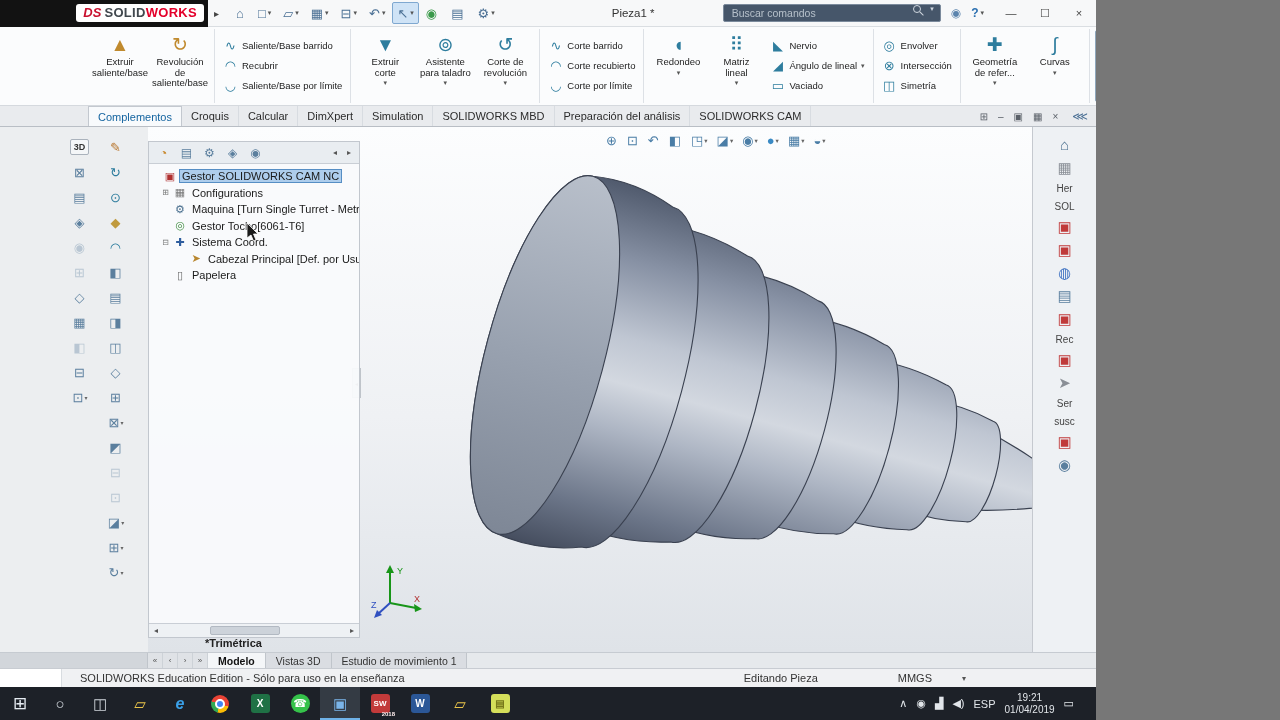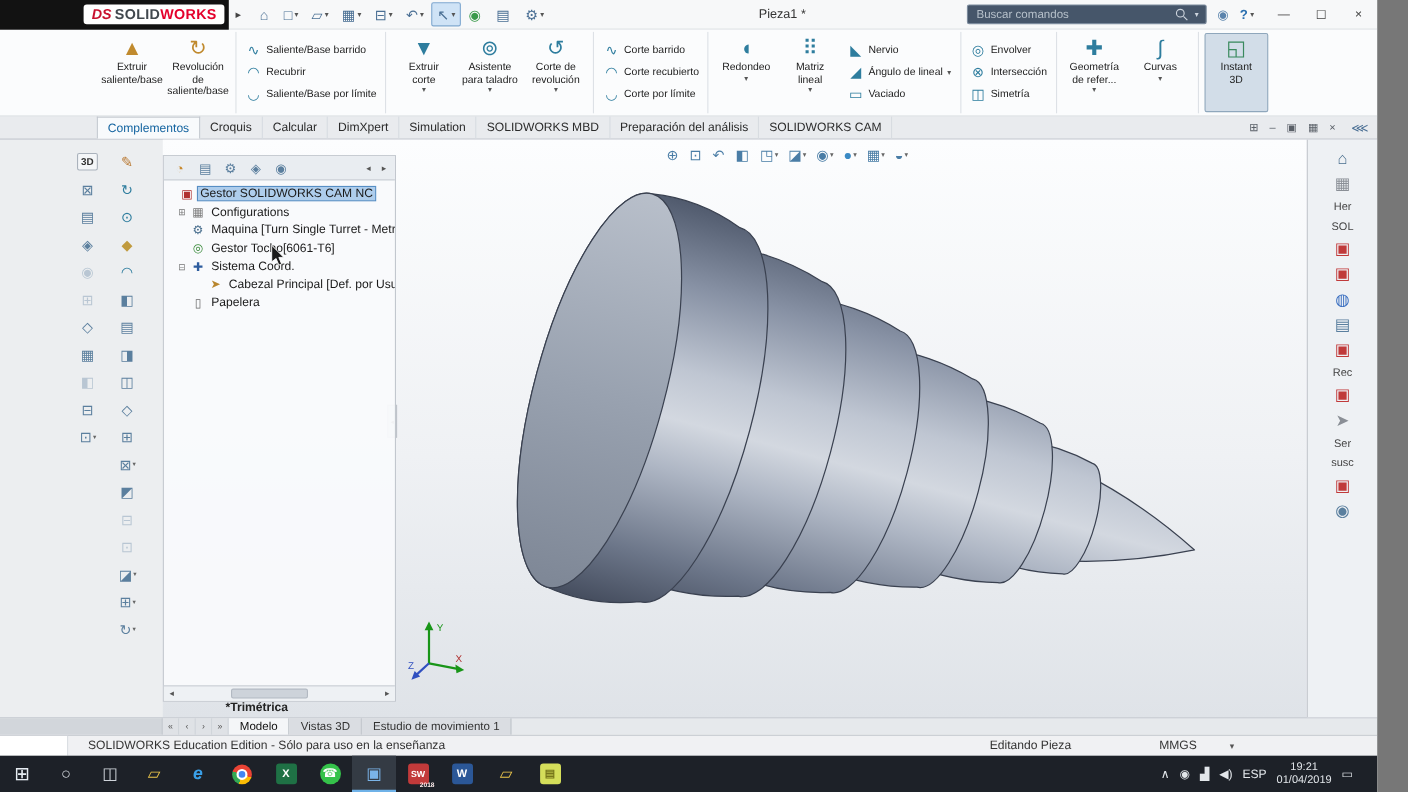--- a/index.html
+++ b/index.html
@@ -1,34 +1,34 @@
 <!DOCTYPE html>
 <html><head>
 <meta charset="utf-8">
 <style>
   html,body{margin:0;padding:0;background:#777;}
   *{box-sizing:border-box;}
-  .app{width:1252px;height:720px;position:relative;overflow:hidden;background:#eceef0;
+  .app{width:1096px;height:720px;position:relative;overflow:hidden;background:#eceef0;
        font-family:"Liberation Sans",sans-serif;color:#222;-webkit-font-smoothing:antialiased;}
 
   
   .titlebar{height:27px;background:#f7f8f9;border-bottom:1px solid #dadee2;display:flex;align-items:center;}
   .logo-wrap{width:208px;height:27px;background:#121212;display:flex;align-items:center;justify-content:flex-end;padding-right:4px;}
   .logo-box{background:#fff;border-radius:3px;padding:1px 7px;display:flex;align-items:baseline;font-weight:bold;font-size:13px;line-height:16px;}
   .ds{color:#c8102e;font-style:italic;margin-right:3px;}
   .solid{color:#41484e;letter-spacing:.3px;}
   .works{color:#e4002b;letter-spacing:.3px;}
   .menu-arrow{font-size:10px;color:#444;padding:0 6px;}
   .qbar{display:flex;align-items:center;gap:2px;margin-left:6px;}
   .qbtn{display:flex;align-items:center;gap:2px;padding:0 4px;height:22px;font-size:13px;color:#4a6f94;border:1px solid transparent;}
   .qbtn .dd{font-size:7px;color:#555;}
   .qbtn.sel{background:#cfe3f6;border:1px solid #7fa8d0;border-radius:2px;}
   .sp{flex:1;}
   .tb-title{font-size:11.5px;color:#333;padding-left:44px;}
-  .searchbox{width:218px;height:18px;background:#46566a;border:1px solid #7b8a9c;border-radius:2px;display:flex;align-items:center;padding:0 6px;gap:6px;margin-right:10px;}
+  .searchbox{width:218px;height:18px;background:#46566a;border:1px solid #7b8a9c;border-radius:2px;display:flex;padding:0 6px;gap:6px;margin-right:10px;}
   .searchbox input{flex:1;background:transparent;border:none;outline:none;color:#e8edf2;font-size:10.5px;font-family:"Liberation Sans",sans-serif;}
   .searchbox input::placeholder{color:#b6c0ca;}
   .mag{width:11px;height:11px;position:relative;display:inline-block;}
   .mag::before{content:"";position:absolute;width:6px;height:6px;border:1.4px solid #cfd6df;border-radius:50%;left:0;top:0;}
   .mag::after{content:"";position:absolute;width:5px;height:1.4px;background:#cfd6df;transform:rotate(45deg);left:6px;top:8px;}
   .searchbox .dd{font-size:7px;color:#cfd6df;}
   .titlebar-icons{display:flex;align-items:center;gap:8px;margin-right:10px;}
   .tbi{display:flex;align-items:center;gap:2px;font-size:12px;}
   .tbi .dd{font-size:7px;color:#555;}
   .winctl{display:flex;height:27px;}
@@ -101,21 +101,21 @@
             display:flex;flex-direction:column;align-items:center;padding-top:10px;gap:7px;z-index:9;}
   .tp-item{display:flex;flex-direction:column;align-items:center;}
   .tp-item .g{font-size:15px;color:#5b7f9e;line-height:16px;}
   .tp-item .t{font-size:10px;color:#444;line-height:11px;}
 
   
   .mt{position:absolute;top:652px;left:0;right:0;height:16px;background:#e6e9ec;display:flex;align-items:stretch;border-top:1px solid #c6cbd1;}
   .mt-lead{width:148px;background:#d2d6db;border-right:1px solid #c0c5cb;}
   .mt-nav{width:15px;display:flex;align-items:center;justify-content:center;font-size:8px;color:#555;background:#dfe2e6;border-right:1px solid #cdd2d7;}
   .mtab{padding:0 10px;display:flex;align-items:center;font-size:10.5px;background:#dadde2;border-right:1px solid #c0c5cb;color:#333;}
-  .mtab.active{background:#f4f6f8;font-weight:normal;color:#111;}
+  .mtab.active{background:#f4f6f8;font-weight:bold;color:#111;}
 
   
   .statusbar{position:absolute;top:668px;left:0;right:0;height:19px;background:#f0f1f3;border-top:1px solid #c8ccd2;
              display:flex;align-items:center;font-size:11px;color:#333;}
   .sb-box{width:62px;height:100%;background:#fff;border-right:1px solid #d8dce0;flex:0 0 auto;}
   .sb-left{padding-left:18px;}
   .sb-edit{margin-left:auto;}
   .sb-units{margin-left:80px;}
   .sb-dd{margin:0 130px 0 30px;font-size:8px;color:#555;}
 

